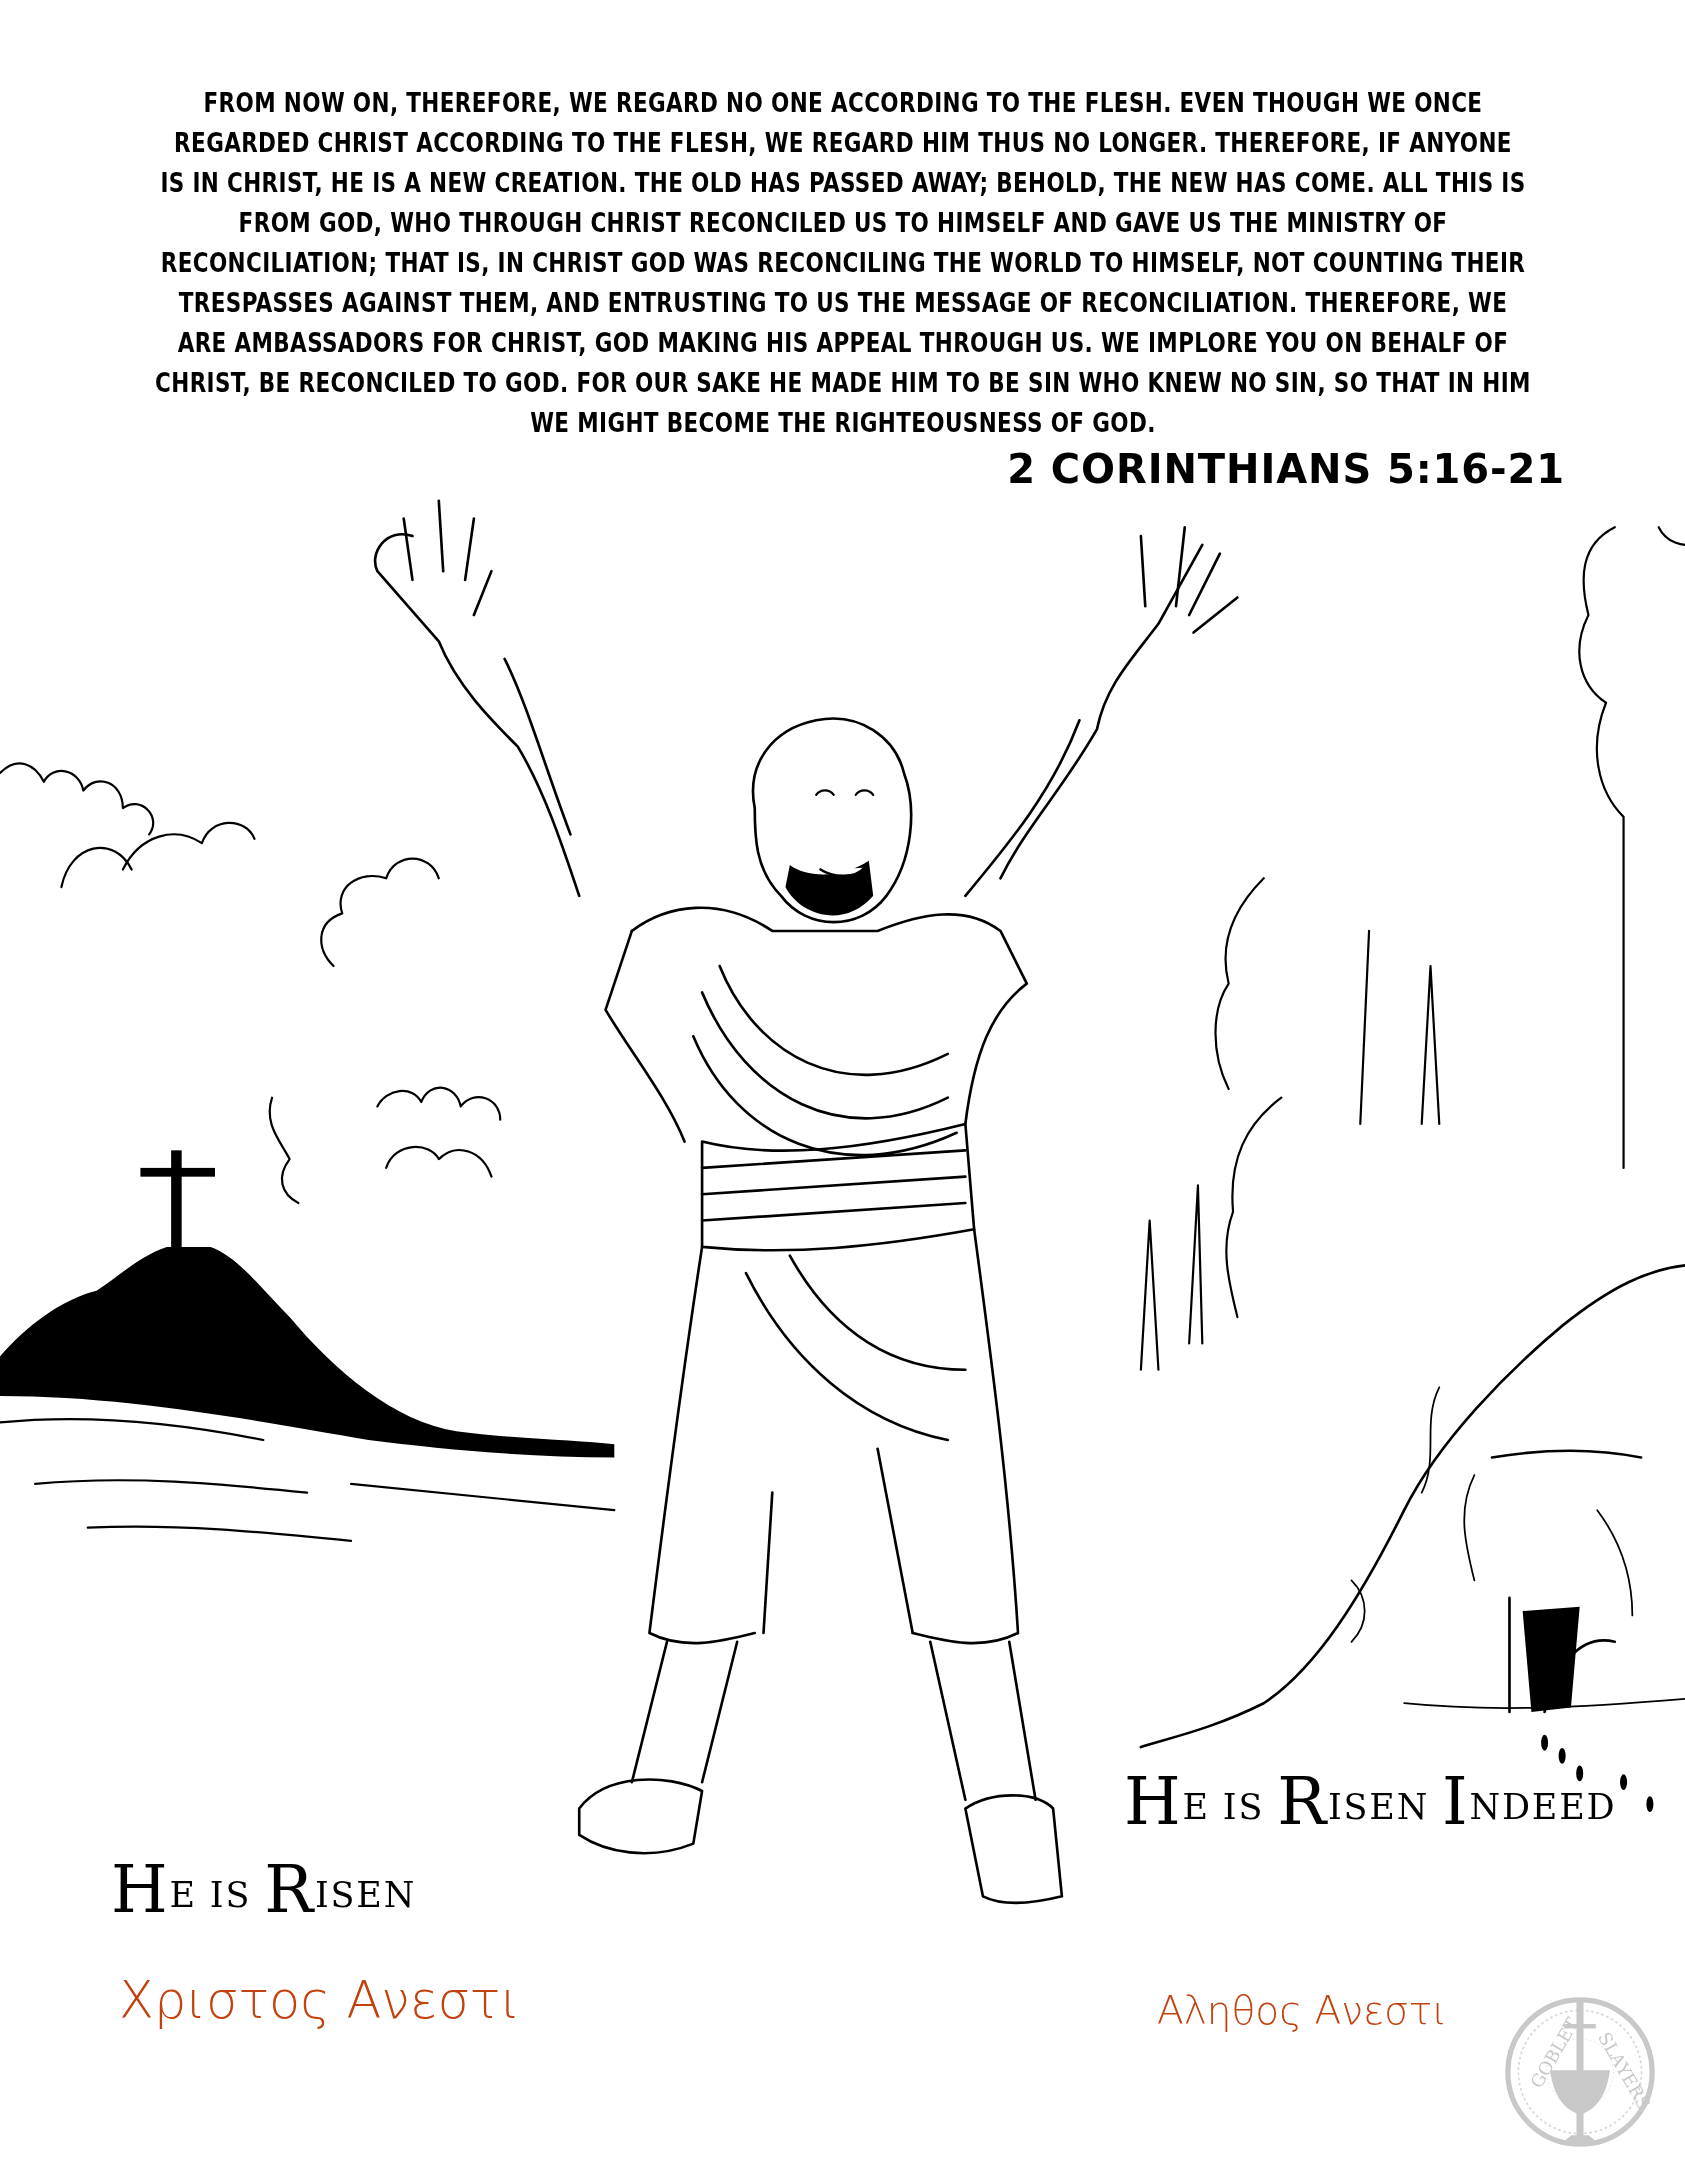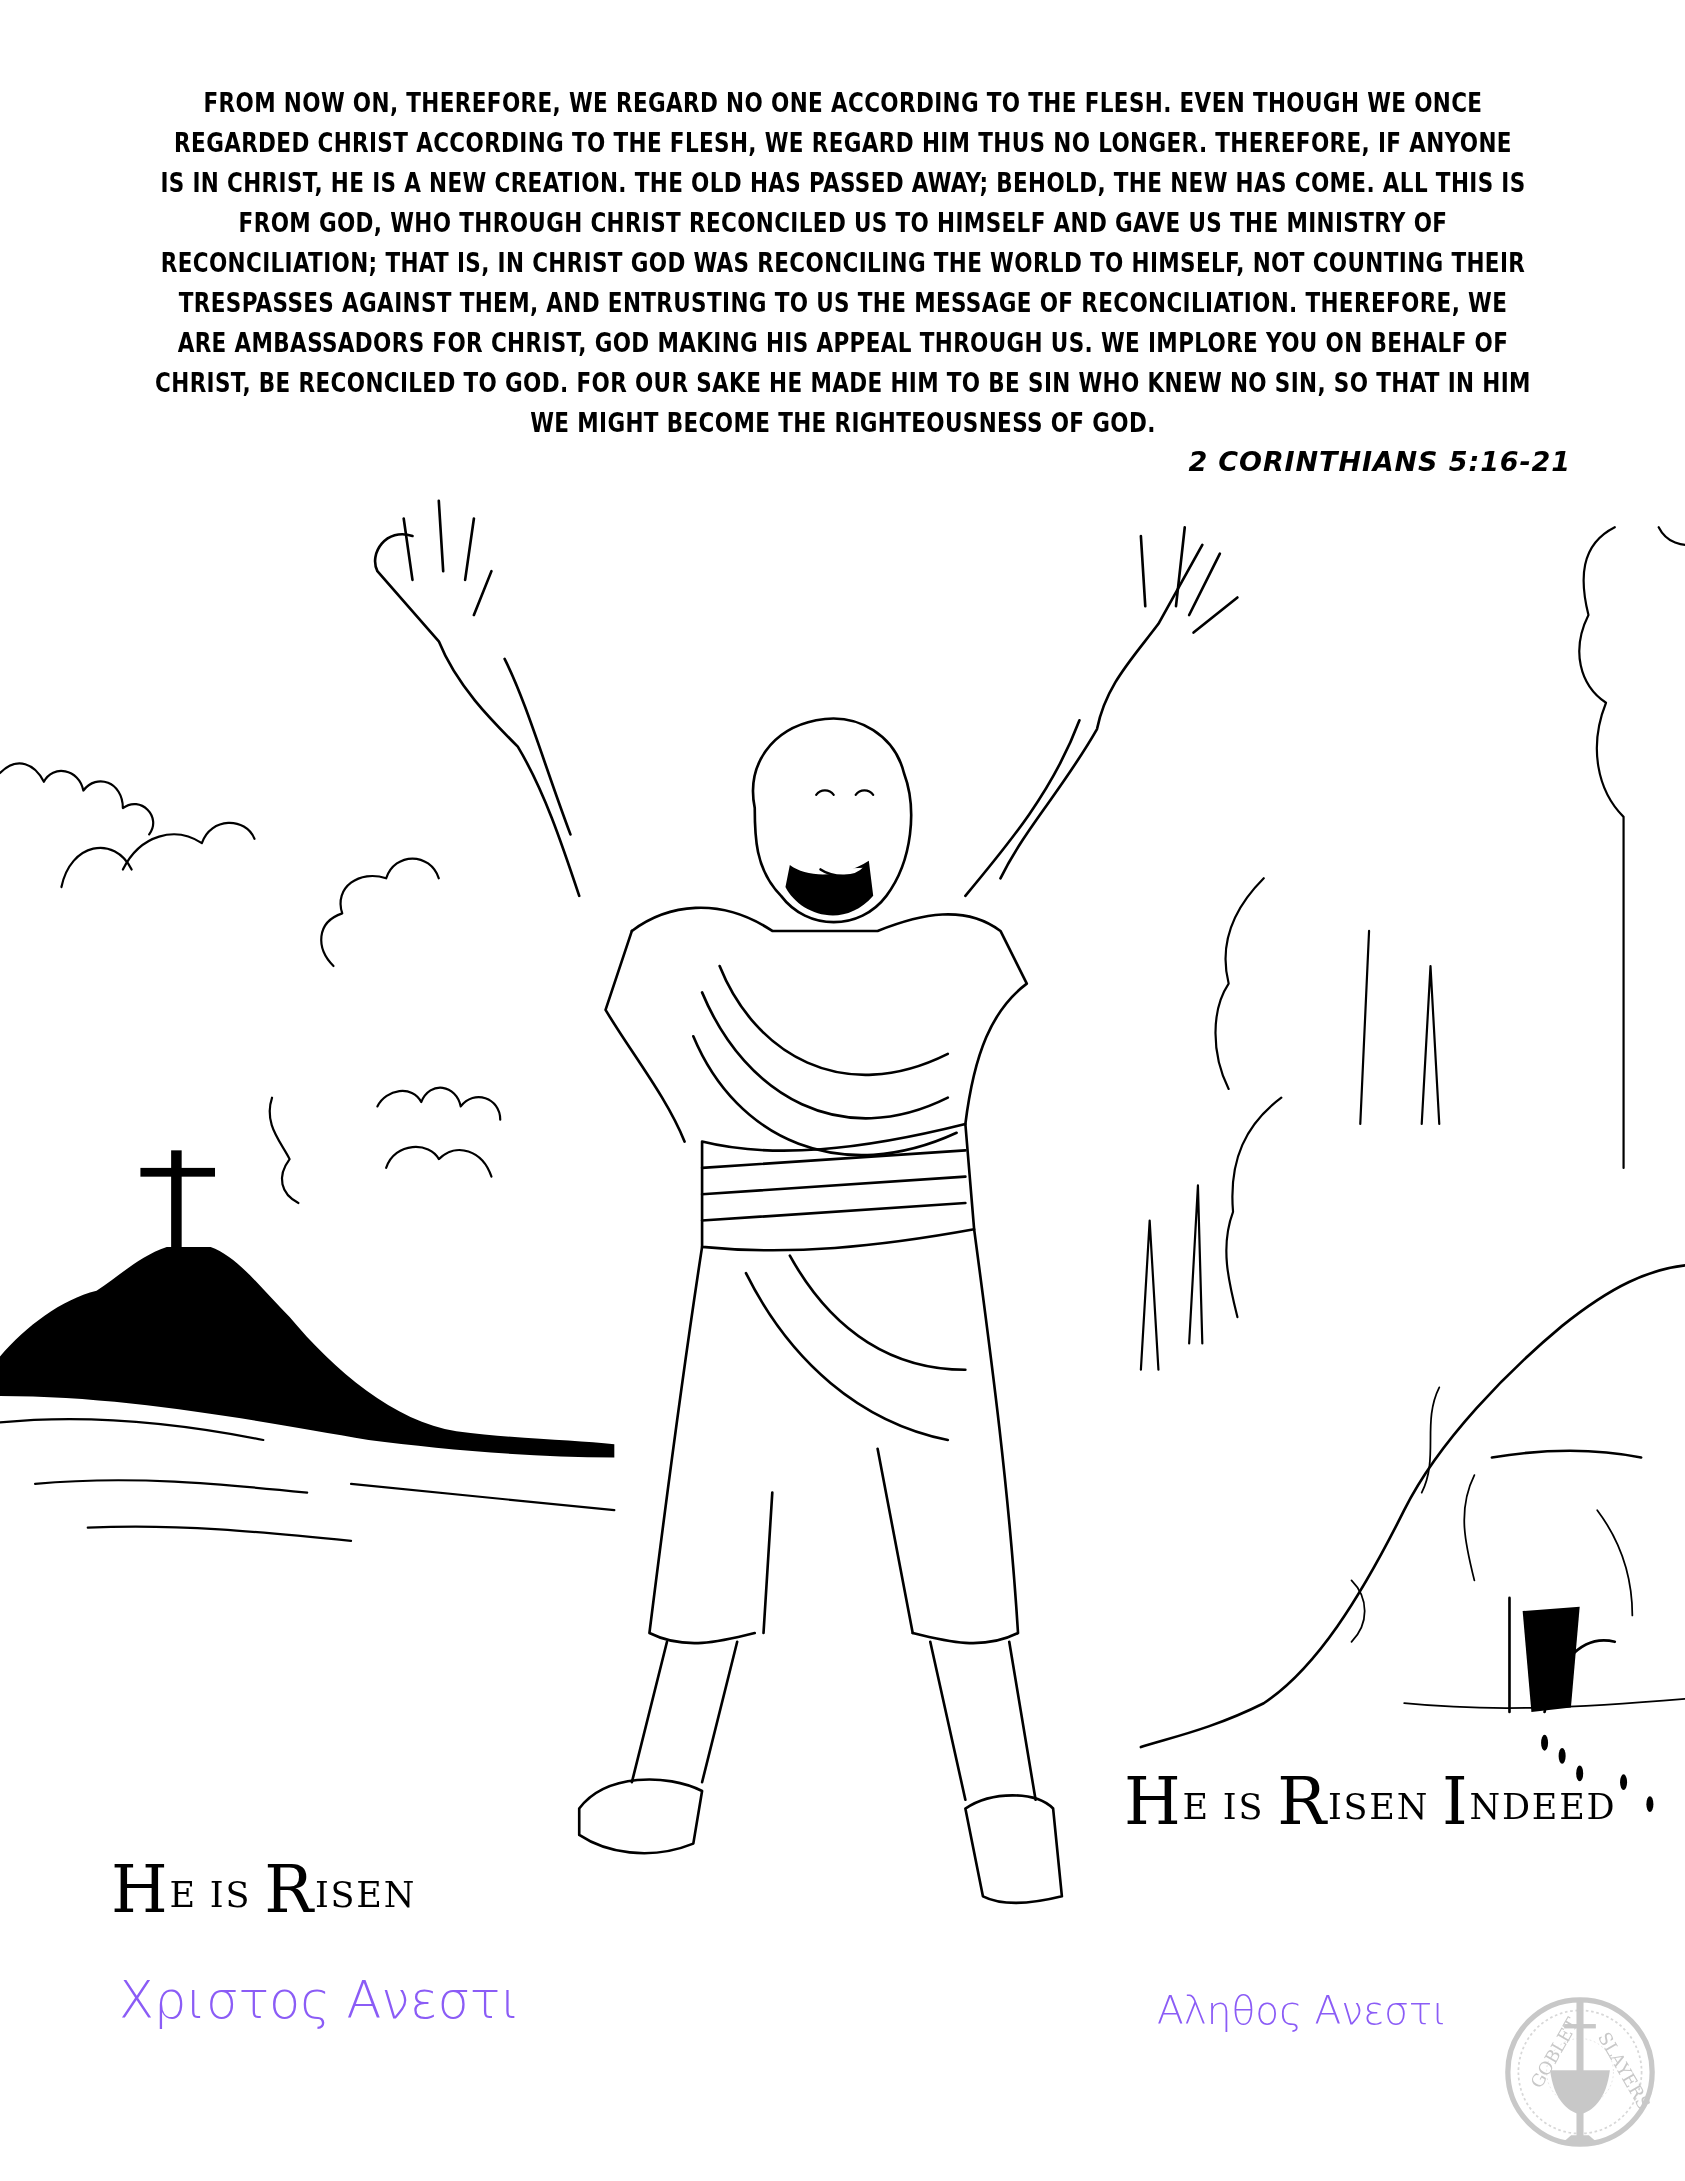--- a/index.html
+++ b/index.html
@@ -1,25 +1,25 @@
 <!DOCTYPE html>
 <html style="font-size:14px"><head>
 <meta charset="utf-8">
 <style>
   html,body{margin:0;padding:0;background:#ffffff;}
   body{width:1685px;height:2181px;position:relative;overflow:hidden;font-family:"DejaVu Sans",sans-serif;color:#000;}
   .verse{position:absolute;left:88px;top:83px;width:1510px;text-align:center;font-family:"DejaVu Sans Condensed","DejaVu Sans",sans-serif;font-weight:bold;font-size:26px;line-height:40px;letter-spacing:0.4px;text-transform:uppercase;transform:scaleX(0.92);transform-origin:center top;}
   .verse-line{display:block;white-space:nowrap;}
-  .reference{position:absolute;right:114px;top:446px;font-family:"DejaVu Sans",sans-serif;font-weight:bold;font-style:italic;font-size:27px;letter-spacing:0.9px;text-transform:uppercase;}
+  .reference{position:absolute;right:120px;top:446px;font-family:"DejaVu Sans",sans-serif;font-weight:bold;font-size:40px;letter-spacing:0.9px;text-transform:uppercase;}
   .illustration{position:absolute;left:0;top:492px;width:1685px;height:1422px;}
   .caption{position:absolute;font-family:"DejaVu Serif",serif;font-size:35px;letter-spacing:1.8px;text-transform:uppercase;}
   .caption .big{font-size:65px;font-weight:normal;vertical-align:-5.3px;}
   .caption-left{left:72px;top:1852px;margin-left:39px;}
   .caption-right{left:1124px;top:1764px;}
-  .greek{position:absolute;color:#8b5cf6;font-family:"DejaVu Sans",sans-serif;font-weight:200;}
+  .greek{position:absolute;color:#c2410c;font-family:"DejaVu Sans",sans-serif;font-weight:200;}
   .greek-left{left:119px;top:1971px;font-size:51px;}
   .greek-right{left:1157px;top:1988px;font-size:39px;}
   .logo{position:absolute;left:1492px;top:1984px;width:176px;height:176px;}
 </style>
 </head>
 <body>
 
 <div class="verse">
   <span class="verse-line">From now on, therefore, we regard no one according to the flesh. Even though we once</span>
   <span class="verse-line">regarded Christ according to the flesh, we regard him thus no longer. Therefore, if anyone</span>

